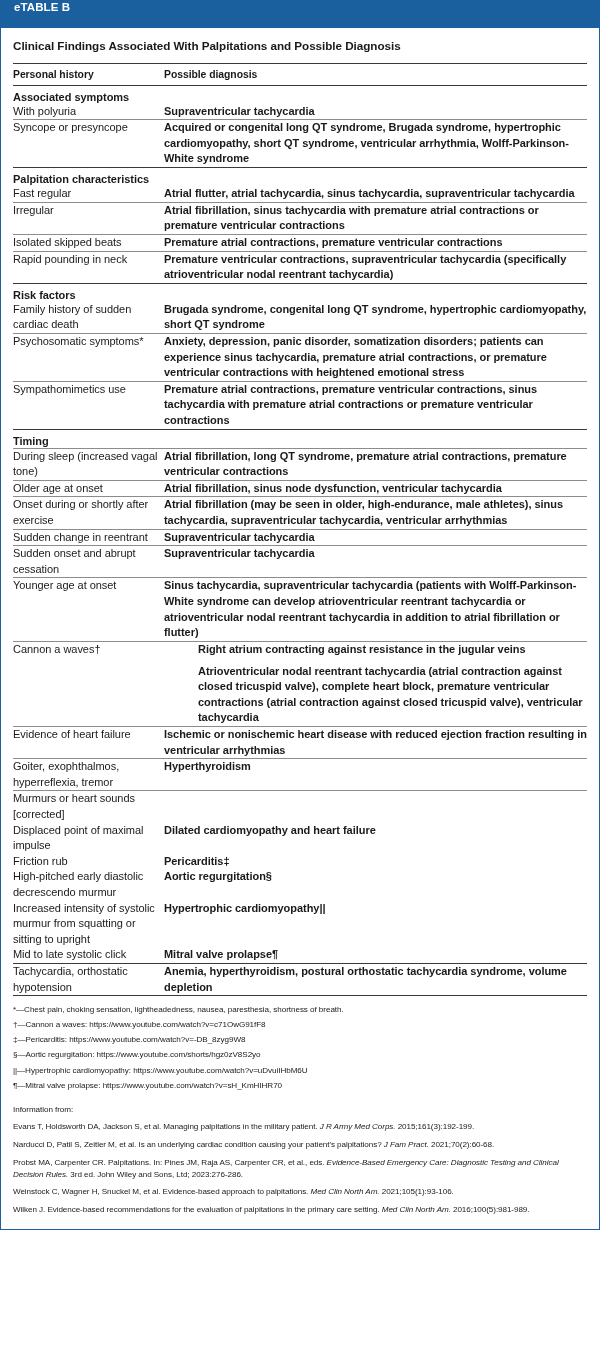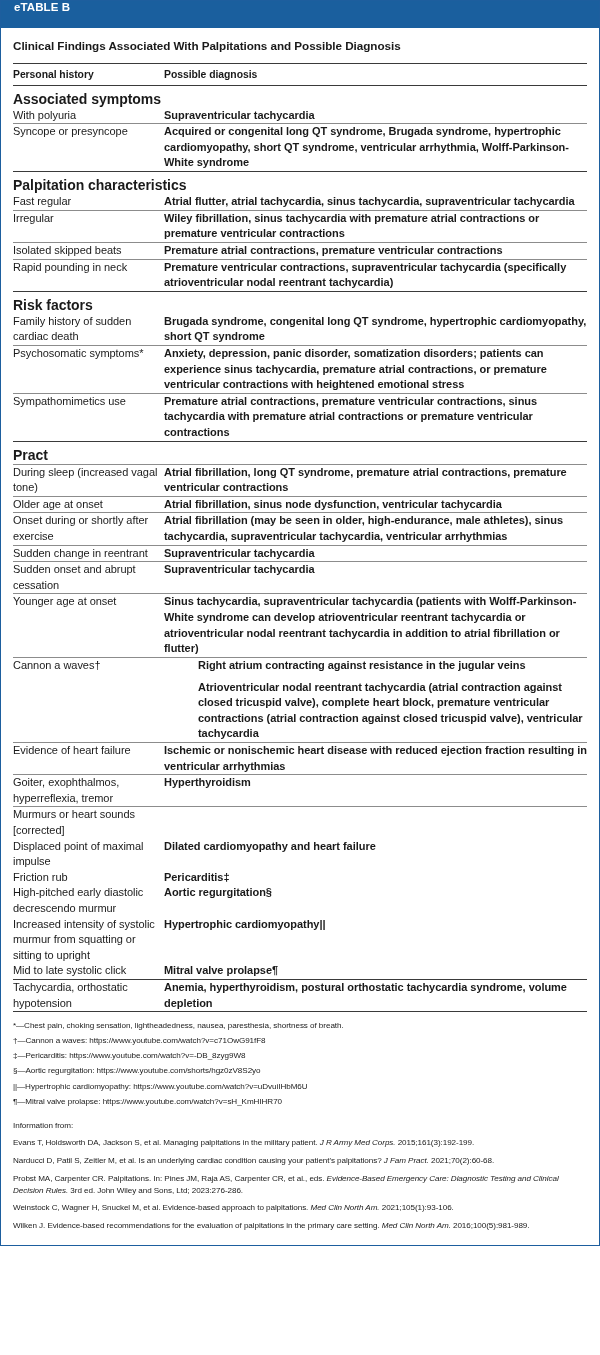--- a/index.html
+++ b/index.html
@@ -70,21 +70,21 @@
     font-size: 10.4px;
     font-weight: bold;
     padding: 0 8px 5px 0;
     border-top: 1.4px solid #3a3a3a;
     border-bottom: 1.4px solid #3a3a3a;
     padding-top: 5px;
     letter-spacing: -0.05px;
   }
   
   tr.section td {
-    font-size: 14px;
+    font-size: 11px;
     font-weight: bold;
     padding: 5px 0 1px 0;
     border-top: 1.4px solid #3a3a3a;
     letter-spacing: -0.03px;
   }
   tr.section.first td { border-top: none; padding-top: 5px; }
 
   
   tr.drow > td { border-top: 0.8px solid #8c8c8c; }
   tr.drow.nolinetop > td { border-top: none; }
@@ -169,21 +169,21 @@
           </tr>
           <tr class="section">
             <td colspan="2">Palpitation characteristics</td>
           </tr>
           <tr class="drow nolinetop">
             <td class="cell-a">Fast regular</td>
             <td class="cell-b">Atrial flutter, atrial tachycardia, sinus tachycardia, supraventricular tachycardia</td>
           </tr>
           <tr class="drow">
             <td class="cell-a">Irregular</td>
-            <td class="cell-b">Wiley fibrillation, sinus tachycardia with premature atrial contractions or premature ventricular contractions</td>
+            <td class="cell-b">Atrial fibrillation, sinus tachycardia with premature atrial contractions or premature ventricular contractions</td>
           </tr>
           <tr class="drow">
             <td class="cell-a">Isolated skipped beats</td>
             <td class="cell-b">Premature atrial contractions, premature ventricular contractions</td>
           </tr>
           <tr class="drow">
             <td class="cell-a">Rapid pounding in neck</td>
             <td class="cell-b">Premature ventricular contractions, supraventricular tachycardia (specifically atrioventricular nodal reentrant tachycardia)</td>
           </tr>
           <tr class="section">
@@ -195,21 +195,21 @@
           </tr>
           <tr class="drow">
             <td class="cell-a">Psychosomatic symptoms*</td>
             <td class="cell-b">Anxiety, depression, panic disorder, somatization disorders; patients can experience sinus tachycardia, premature atrial contractions, or premature ventricular contractions with heightened emotional stress</td>
           </tr>
           <tr class="drow">
             <td class="cell-a">Sympathomimetics use</td>
             <td class="cell-b">Premature atrial contractions, premature ventricular contractions, sinus tachycardia with premature atrial contractions or premature ventricular contractions</td>
           </tr>
           <tr class="section">
-            <td colspan="2">Pract</td>
+            <td colspan="2">Timing</td>
           </tr>
           <tr class="drow">
             <td class="cell-a">During sleep (increased vagal tone)</td>
             <td class="cell-b">Atrial fibrillation, long QT syndrome, premature atrial contractions, premature ventricular contractions</td>
           </tr>
           <tr class="drow">
             <td class="cell-a">Older age at onset</td>
             <td class="cell-b">Atrial fibrillation, sinus node dysfunction, ventricular tachycardia</td>
           </tr>
           <tr class="drow">

